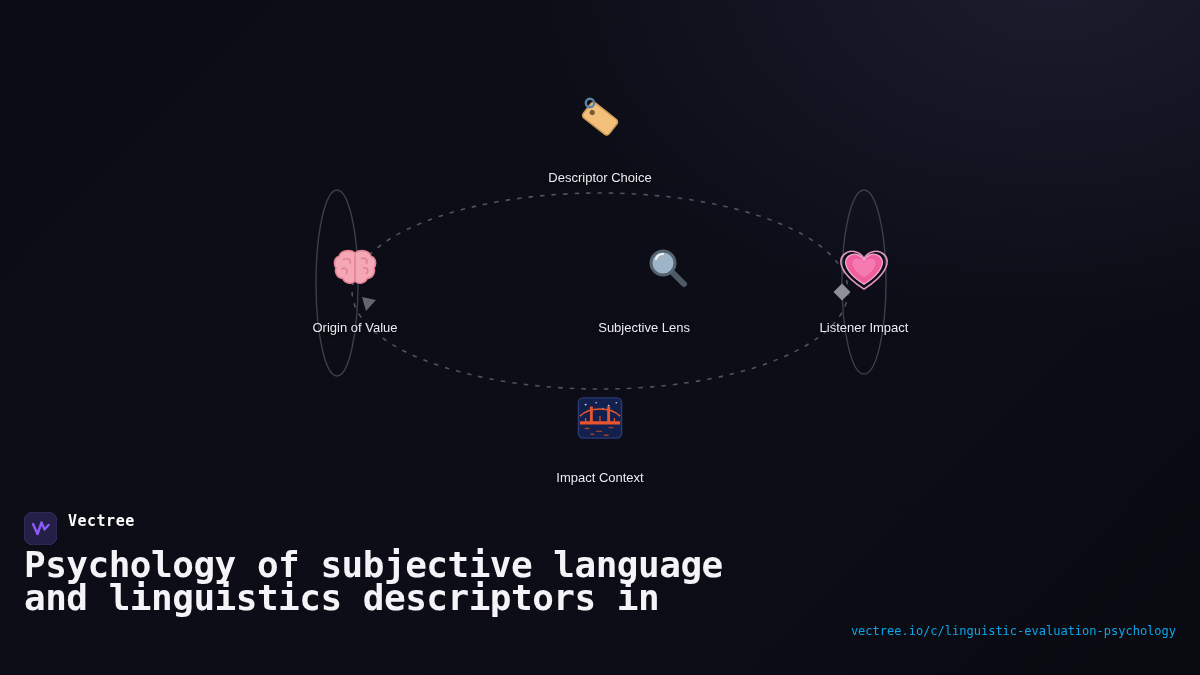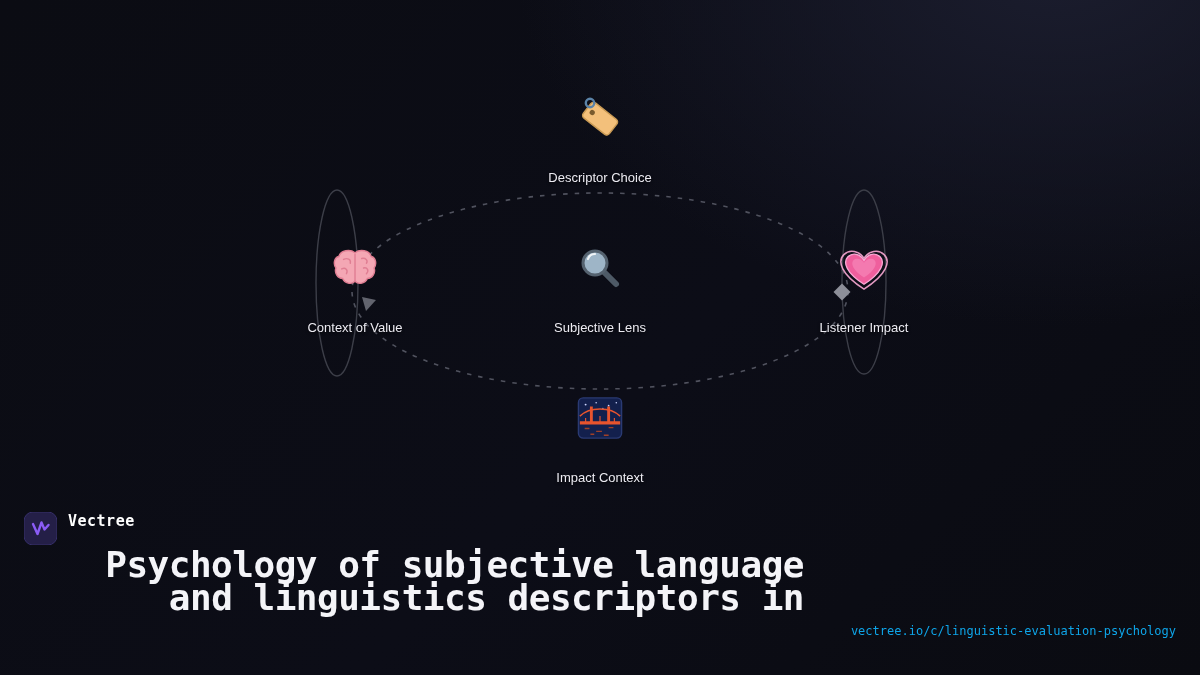--- a/index.html
+++ b/index.html
@@ -25,40 +25,39 @@
   .node .icon { height:48px; display:flex; align-items:center; justify-content:center; }
   .node .label {
     margin-top:12px;
     font-size:13px;
     color:#ecebf2;
     text-shadow:0 1px 3px rgba(0,0,0,.7);
     white-space:nowrap;
   }
   .node-descriptor { left:600px; top:94px; }
   .node-origin     { left:355px; top:244px; }
-  .node-lens       { left:600px; top:244px; }
+  .node-lens       { left:600px; top:244px;align-items:flex-end; }
   .node-listener   { left:864px; top:244px; }
   .node-social     { left:600px; top:394px; }
 
   .brand-row {
     position:absolute; left:24px; top:512px; z-index:3;
     display:flex; align-items:flex-start; gap:11px;
   }
   .brand-name {
     font-family:"DejaVu Sans Mono", monospace;
     font-weight:700; font-size:15px; color:#ffffff;
     letter-spacing:0.5px;
   }
   .page-title {
     position:absolute; left:24px; top:548px; z-index:3;
     font-family:"DejaVu Sans Mono", monospace;
     font-weight:700; font-size:36px; line-height:33px;
     color:#f4f4f8; letter-spacing:-0.5px;
     width:780px;
-    text-align:right;
   }
   .page-title .tline { white-space:nowrap; }
   .footer-url {
     position:absolute; right:24px; top:624px; z-index:3;
     font-family:"DejaVu Sans Mono", monospace;
     font-size:12px; color:#0ea5e9; letter-spacing:0;
   }
 </style>
 </head>
 <body>
@@ -90,21 +89,21 @@
 </div>
 
 <div class="node node-origin">
   <span class="icon">
     <svg width="46" height="40" viewBox="0 0 48 42">
       <path d="M24 5 C19 1 9 2 7 9 C2 10 1 17 4 21 C2 26 6 32 11 32 C13 37 20 39 24 35 C28 39 35 37 37 32 C42 32 46 26 44 21 C47 17 46 10 41 9 C39 2 29 1 24 5 Z" fill="#f4a7b4" stroke="#e07e93" stroke-width="1.5"></path>
       <path d="M24 6 L24 35" stroke="#e07e93" stroke-width="1.5" fill="none"></path>
       <path d="M12 12 C16 10 20 12 19 16 M10 22 C14 20 17 23 15 27 M31 11 C35 10 38 13 36 16 M33 21 C37 20 39 24 36 27" stroke="#e07e93" stroke-width="1.5" fill="none" stroke-linecap="round"></path>
     </svg>
   </span>
-  <span class="label">Context of Value</span>
+  <span class="label">Origin of Value</span>
 </div>
 
 <div class="node node-lens">
   <span class="icon">
     <svg width="44" height="44" viewBox="0 0 44 44">
       <line x1="26" y1="26" x2="38" y2="38" stroke="#4e5a66" stroke-width="6" stroke-linecap="round"></line>
       <circle cx="17" cy="17" r="12" fill="#b9d4e6" fill-opacity="0.85" stroke="#55626f" stroke-width="3"></circle>
       <path d="M10 13 C11 10 14 8 17 8" stroke="#ffffff" stroke-width="2.2" fill="none" stroke-linecap="round" opacity="0.85"></path>
     </svg>
   </span>

